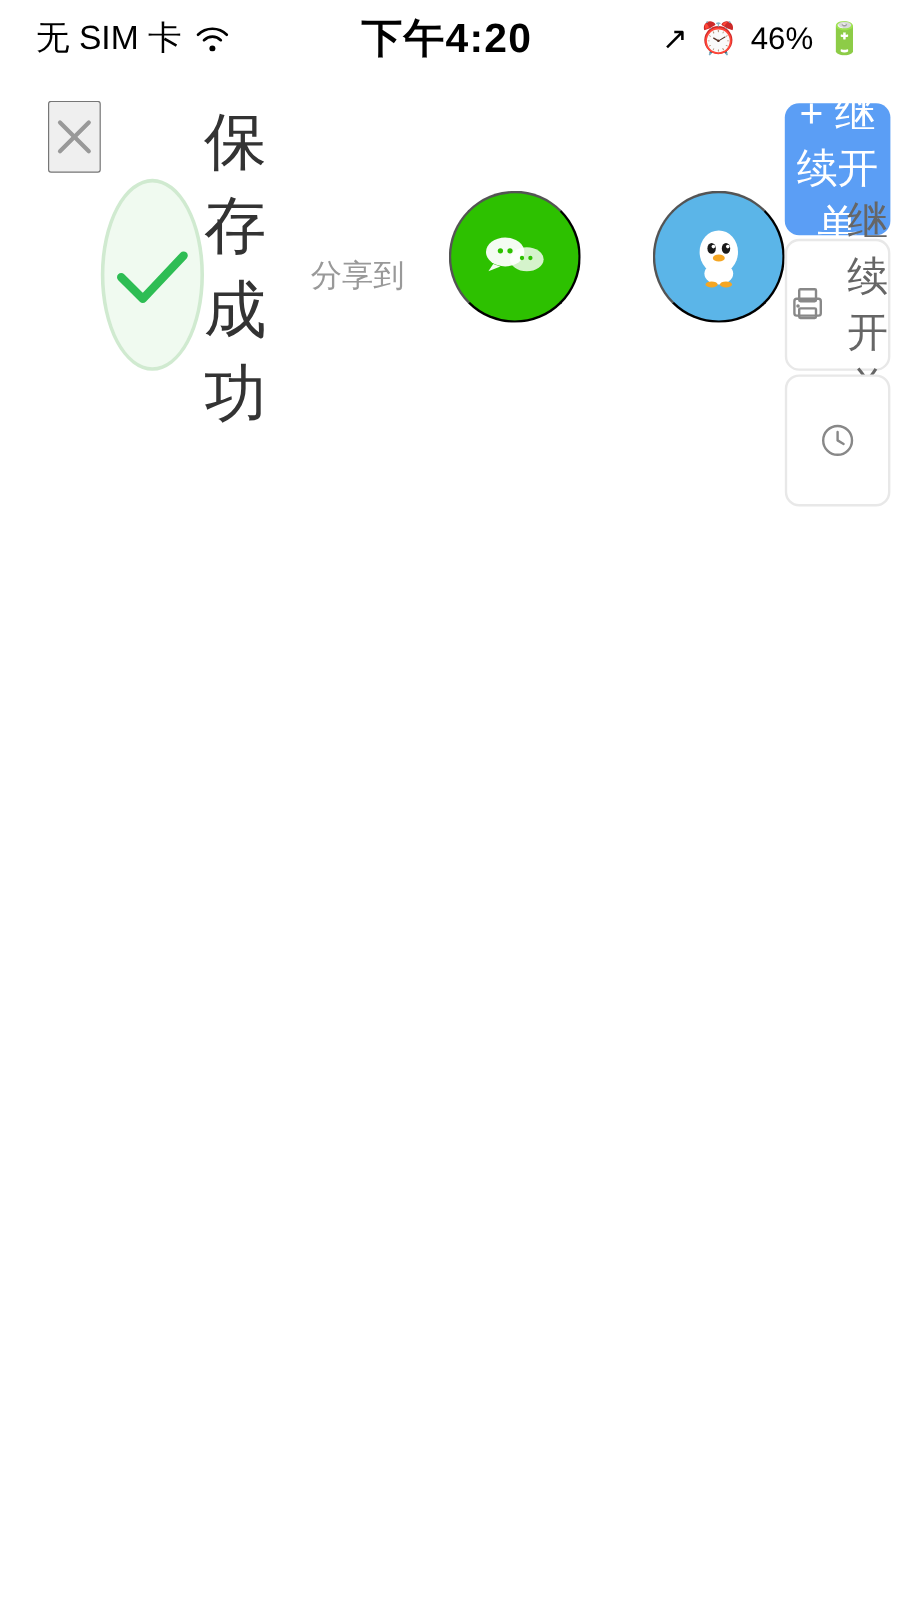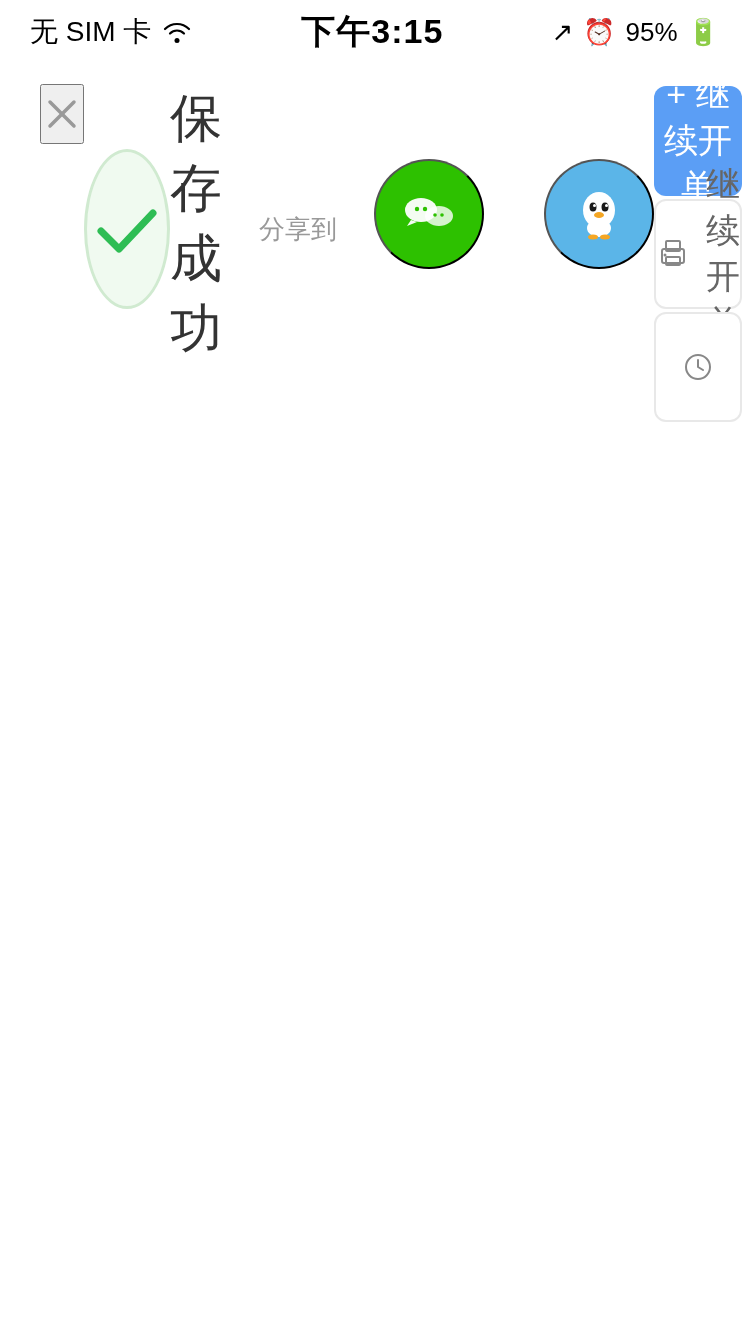--- a/index.html
+++ b/index.html
@@ -187,25 +187,25 @@
 
 <div class="status-bar">
   <div class="status-left">
     <span>无 SIM 卡</span>
     <svg class="wifi-icon" viewBox="0 0 32 22" fill="none" xmlns="http://www.w3.org/2000/svg">
       <path d="M16 17a2.5 2.5 0 1 1 0 5 2.5 2.5 0 0 1 0-5z" fill="#000"></path>
       <path d="M9 12.5C10.8 10.7 13.3 9.5 16 9.5s5.2 1.2 7 3" stroke="#000" stroke-width="2.2" fill="none" stroke-linecap="round"></path>
       <path d="M4 8C7.2 4.8 11.4 3 16 3s8.8 1.8 12 5" stroke="#000" stroke-width="2.2" fill="none" stroke-linecap="round"></path>
     </svg>
   </div>
-  <div class="status-center">下午3:15</div>
+  <div class="status-center">下午4:20</div>
   <div class="status-right">
     <span>↗</span>
     <span>⏰</span>
-    <span>95%</span>
+    <span>46%</span>
     <span>🔋</span>
   </div>
 </div>
 
 <div class="main-container">
 
   <button class="close-btn">
     <svg viewBox="0 0 40 40" fill="none" xmlns="http://www.w3.org/2000/svg">
       <line x1="8" y1="8" x2="32" y2="32" stroke="#999" stroke-width="3.5" stroke-linecap="round"></line>
       <line x1="32" y1="8" x2="8" y2="32" stroke="#999" stroke-width="3.5" stroke-linecap="round"></line>

